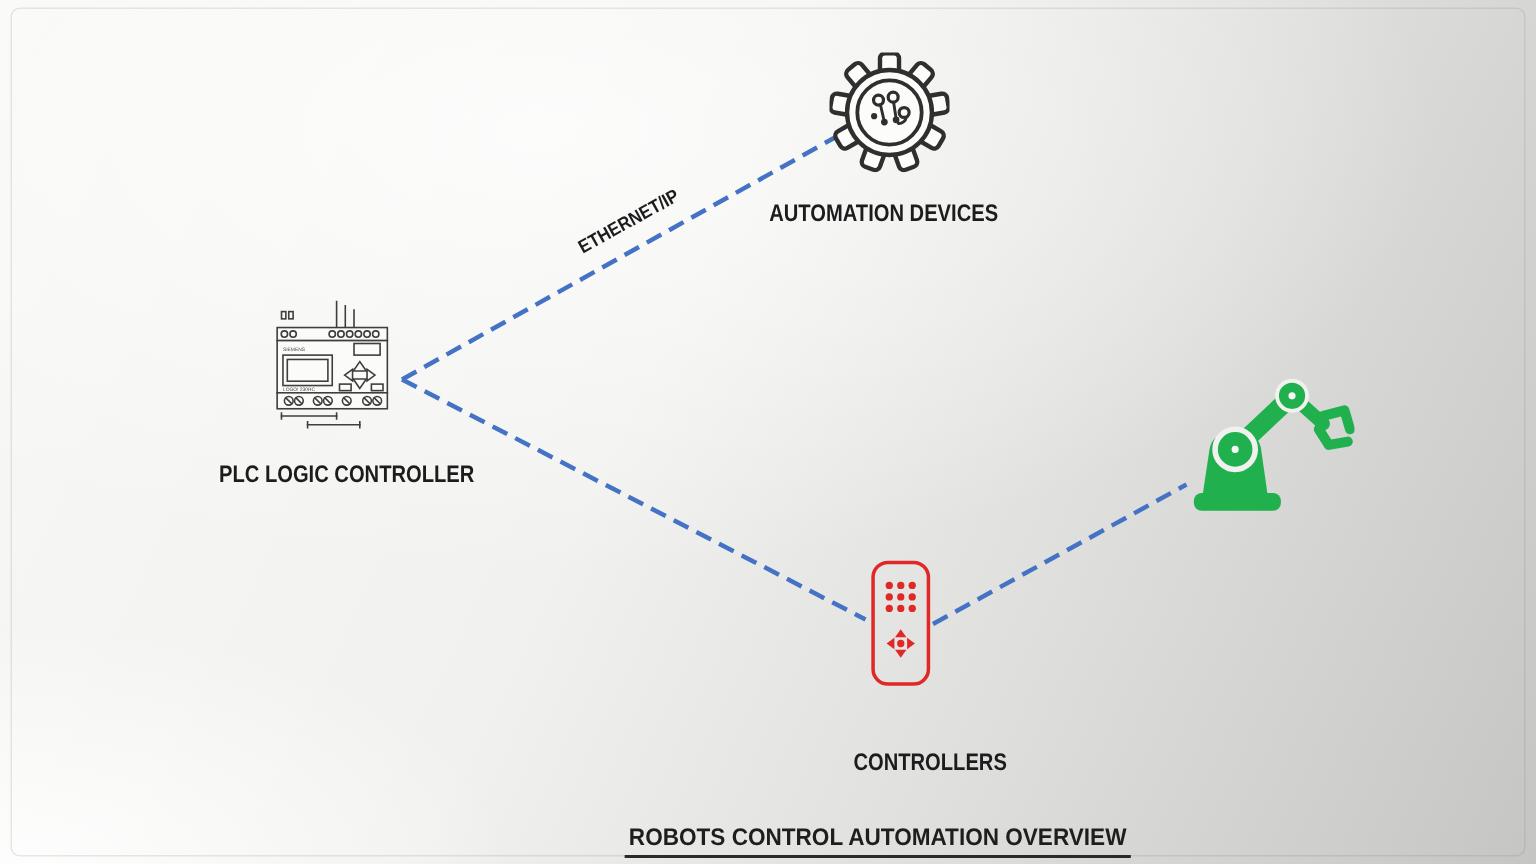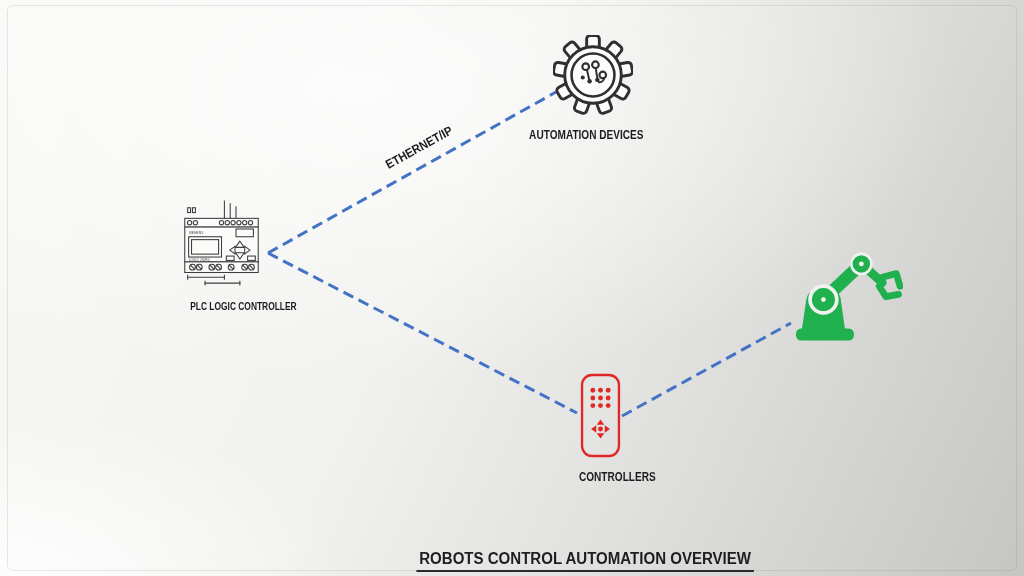--- a/index.html
+++ b/index.html
@@ -19,21 +19,21 @@
     border-radius:6px;pointer-events:none;
   }
   svg.connections{position:absolute;left:0;top:0;}
   .c-line{
     stroke:var(--color-connection,#4472c4);stroke-width:3;
     stroke-dasharray:11 6;fill:none;
   }
   .node{position:absolute;}
   .node-label{
     position:absolute;transform:translateX(-50%);
-    font-weight:bold;font-size:12px;line-height:1.1;
+    font-weight:bold;font-size:16px;line-height:1.1;
     color:var(--color-text,#1c1c1c);white-space:pre;text-align:center;
   }
   .node-label .squeeze{display:inline-block;transform:scaleX(.84);transform-origin:center;}
   .edge-label{
     position:absolute;left:413px;top:151px;
     transform:translate(-50%,-50%) rotate(-29deg);
     font-weight:bold;font-size:12.5px;color:var(--color-text,#1c1c1c);white-space:pre;
   }
   .edge-label .squeeze{display:inline-block;transform:scaleX(.9);transform-origin:center;}
   .slide-title{
@@ -168,21 +168,21 @@
       <g>
         <line class="plc" x1="10" y1="81" x2="48" y2="81"></line>
         <line class="plc" x1="10" y1="79" x2="10" y2="83"></line>
         <line class="plc" x1="48" y1="79" x2="48" y2="83"></line>
         <line class="plc" x1="28" y1="87" x2="64" y2="87"></line>
         <line class="plc" x1="28" y1="85" x2="28" y2="89"></line>
         <line class="plc" x1="64" y1="85" x2="64" y2="89"></line>
       </g>
     </svg>
   </div>
-  <div class="node-label" style="left:238px;top:290px;font-size:10px;">
+  <div class="node-label" style="left:222px;top:290px;font-size:16px;">
     <span class="squeeze">PLC LOGIC CONTROLLER</span>
   </div>
 
   <div class="node" style="left:787px;top:249px;">
     <svg width="116" height="93" viewBox="0 0 156 125">
       <rect class="robot-f" x="12" y="107" width="78" height="16" rx="7"></rect>
       <path class="robot-f" d="M 20,108 L 26,68 Q 28,56 40,54 L 58,54 Q 70,56 72,66 L 78,108 Z"></path>
       <line class="robot-arm" style="stroke-width:17" x1="49" y1="68" x2="100" y2="20"></line>
       <circle class="robot-joint" style="stroke-width:5" cx="49" cy="68" r="18"></circle>
       <circle class="robot-pin" cx="49" cy="68" r="3.2"></circle>
@@ -212,20 +212,20 @@
       </g>
       <g>
         <circle class="remote-dot" cx="25" cy="63" r="2.7"></circle>
         <path class="remote-tri" d="M25,52.5 L20.8,58.3 L29.2,58.3 Z"></path>
         <path class="remote-tri" d="M25,73.5 L20.8,67.7 L29.2,67.7 Z"></path>
         <path class="remote-tri" d="M14.5,63 L20.3,58.8 L20.3,67.2 Z"></path>
         <path class="remote-tri" d="M35.5,63 L29.7,58.8 L29.7,67.2 Z"></path>
       </g>
     </svg>
   </div>
-  <div class="node-label" style="left:611px;top:458px;">
+  <div class="node-label" style="left:611px;top:482px;">
     <span class="squeeze">CONTROLLERS</span>
   </div>
 
   <div class="slide-title">
     <span class="squeeze">ROBOTS CONTROL AUTOMATION OVERVIEW</span>
   </div>
 </div>
 
 </body></html>

